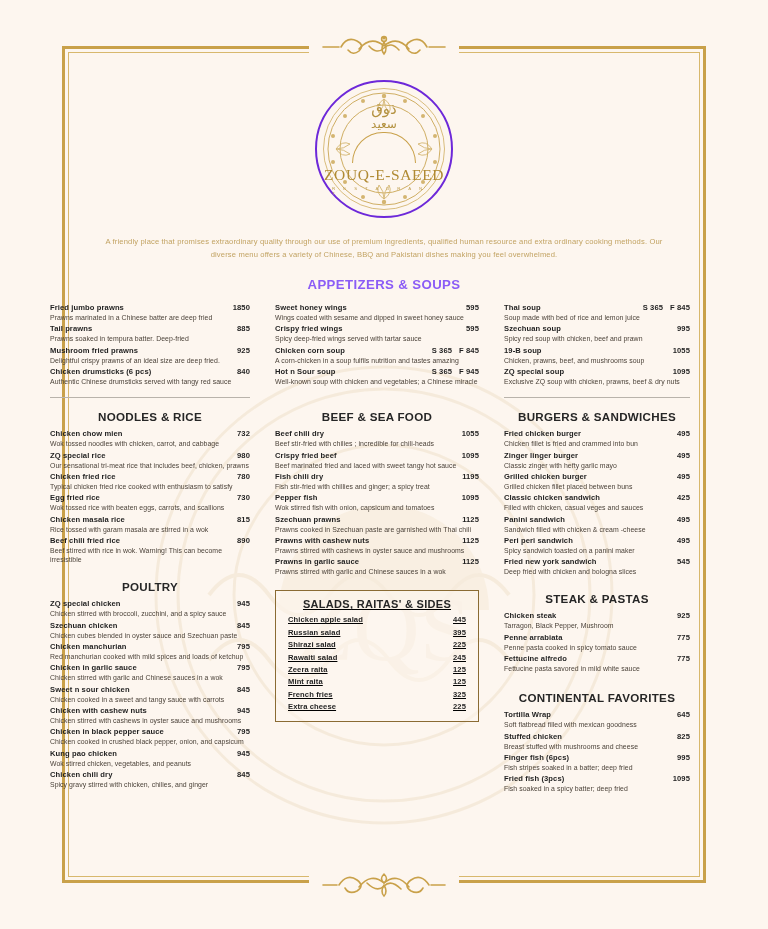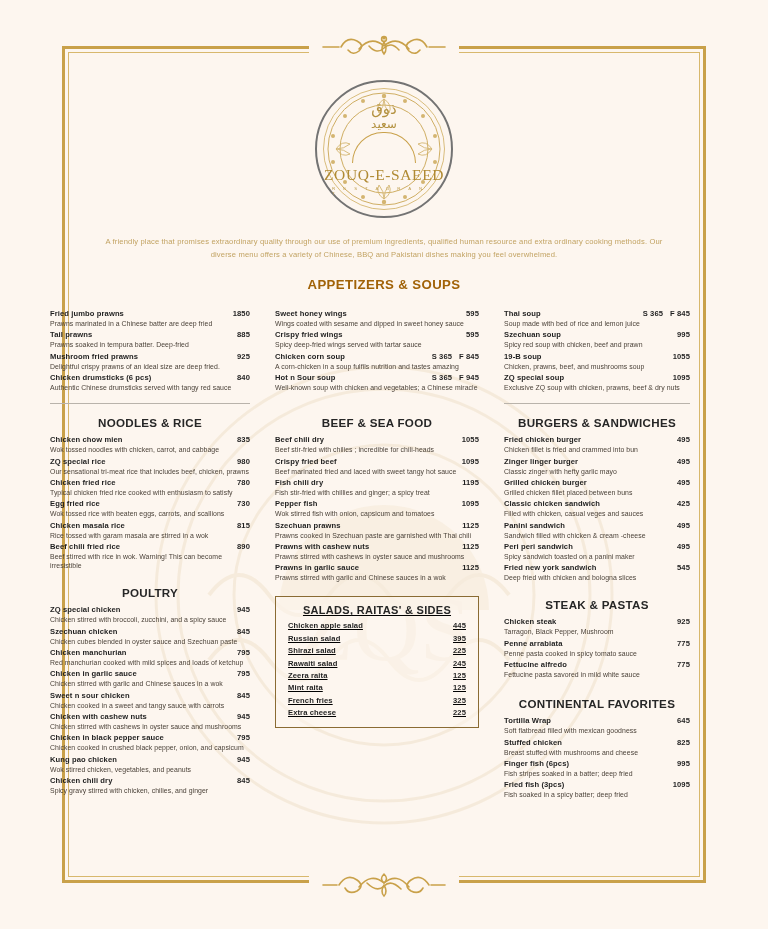--- a/index.html
+++ b/index.html
@@ -82,21 +82,21 @@
   .logo-wrap {
     display: flex;
     justify-content: center;
     margin-top: 18px;
   }
   .logo {
     position: relative;
     width: 134px;
     height: 134px;
     border-radius: 50%;
-    border: 2px solid #737373;
+    border: 2px solid #6d28d9;
     display: flex;
     align-items: center;
     justify-content: center;
     background: #fdf6ef;
   }
   .logo-ring {
     position: absolute;
     left: 6px; top: 6px; right: 6px; bottom: 6px;
     border-radius: 50%;
     border: 1px solid #d9bd7d;
@@ -155,22 +155,22 @@
     color: #c2a363;
     letter-spacing: 0.15px;
   }
 
   
   .banner-title {
     text-align: center;
     font-size: 13.2px;
     font-weight: bold;
     letter-spacing: 0.4px;
-    color: #a16207;
-    margin: 16px 0 15px 0;
+    color: #8b5cf6;
+    margin: 16px 0 9px 0;
   }
 
   
   .cols {
     display: flex;
     gap: 11px;
     align-items: flex-start;
   }
   .col {
     flex: 0 0 auto;
@@ -431,21 +431,21 @@
       </div>
     </div>
 
     <div class="cols">
 
       <div class="col col-1">
         <div class="sec-title">NOODLES &amp; RICE</div>
         <div>
             <div class="item">
               <span class="item-name">Chicken chow mien</span>
-              <span class="item-price">835</span>
+              <span class="item-price">732</span>
             </div>
             <div class="desc">Wok tossed noodles with chicken, carrot, and cabbage</div>
           </div>
         <div>
             <div class="item">
               <span class="item-name">ZQ special rice</span>
               <span class="item-price">980</span>
             </div>
             <div class="desc">Our sensational tri-meat rice that includes beef, chicken, prawns</div>
           </div>

